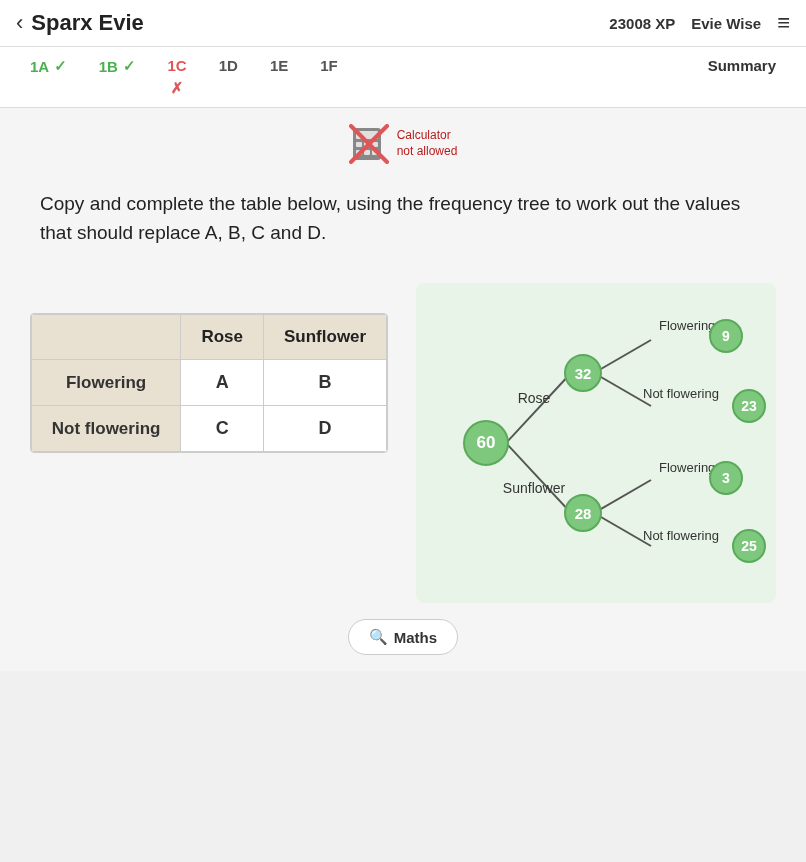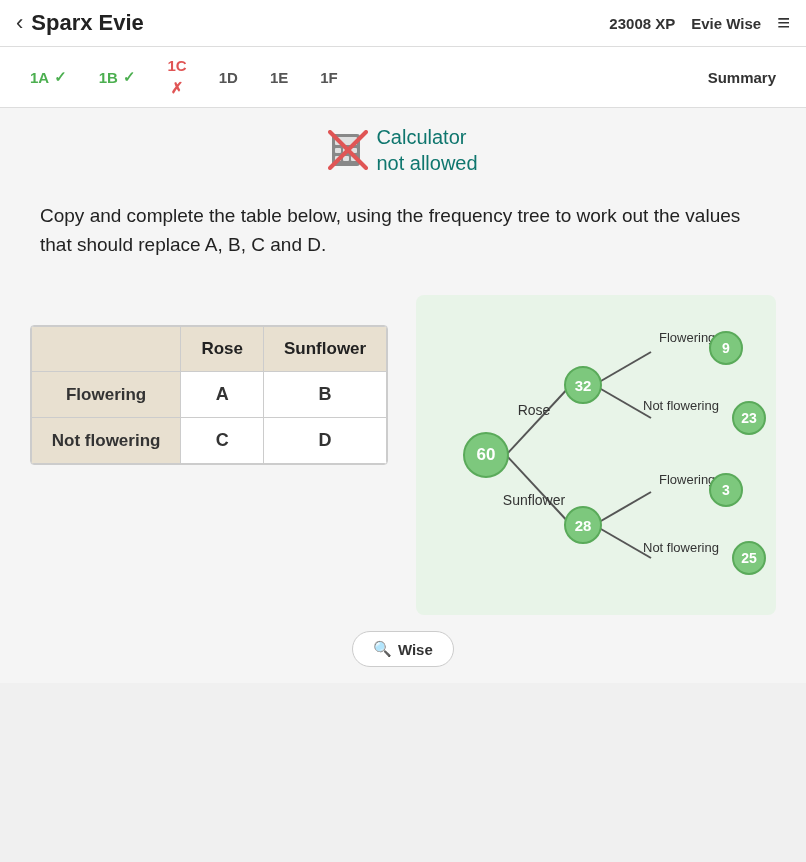--- a/index.html
+++ b/index.html
@@ -50,21 +50,21 @@
       color: #333;
     }
     .hamburger {
       font-size: 22px;
       color: #333;
     }
 
     
     .tab-bar {
       display: flex;
-      align-items: center;
+      align-items: flex-start;
       background: #fff;
       padding: 0 16px;
       border-bottom: 1px solid #ddd;
       gap: 4px;
     }
     .tab-item {
       padding: 10px 14px;
       font-size: 15px;
       font-weight: 600;
       color: #555;
@@ -125,22 +125,22 @@
     .calc-icon {
       position: relative;
       width: 40px;
       height: 40px;
     }
     .calc-icon svg {
       width: 40px;
       height: 40px;
     }
     .calc-text {
-      font-size: 20px;
-      color: #0f766e;
+      font-size: 12px;
+      color: #b91c1c;
       line-height: 1.3;
     }
 
     
     .question-area {
       padding: 10px 30px 16px;
       text-align: center;
     }
     .question-text {
       font-size: 19px;
@@ -381,17 +381,17 @@
         <circle cx="333" cy="258" r="16" fill="#7dc87d" stroke="#5aaa5a" stroke-width="2"></circle>
         <text x="333" y="263" text-anchor="middle" font-size="14" font-weight="bold" fill="#fff">25</text>
       </svg>
     </div>
 
   </div>
 
   <div class="zoom-bar">
     <button class="zoom-btn">
       <span>🔍</span>
-      <span>Wise</span>
+      <span>Maths</span>
     </button>
   </div>
 
 </div>
 
 </body></html>

